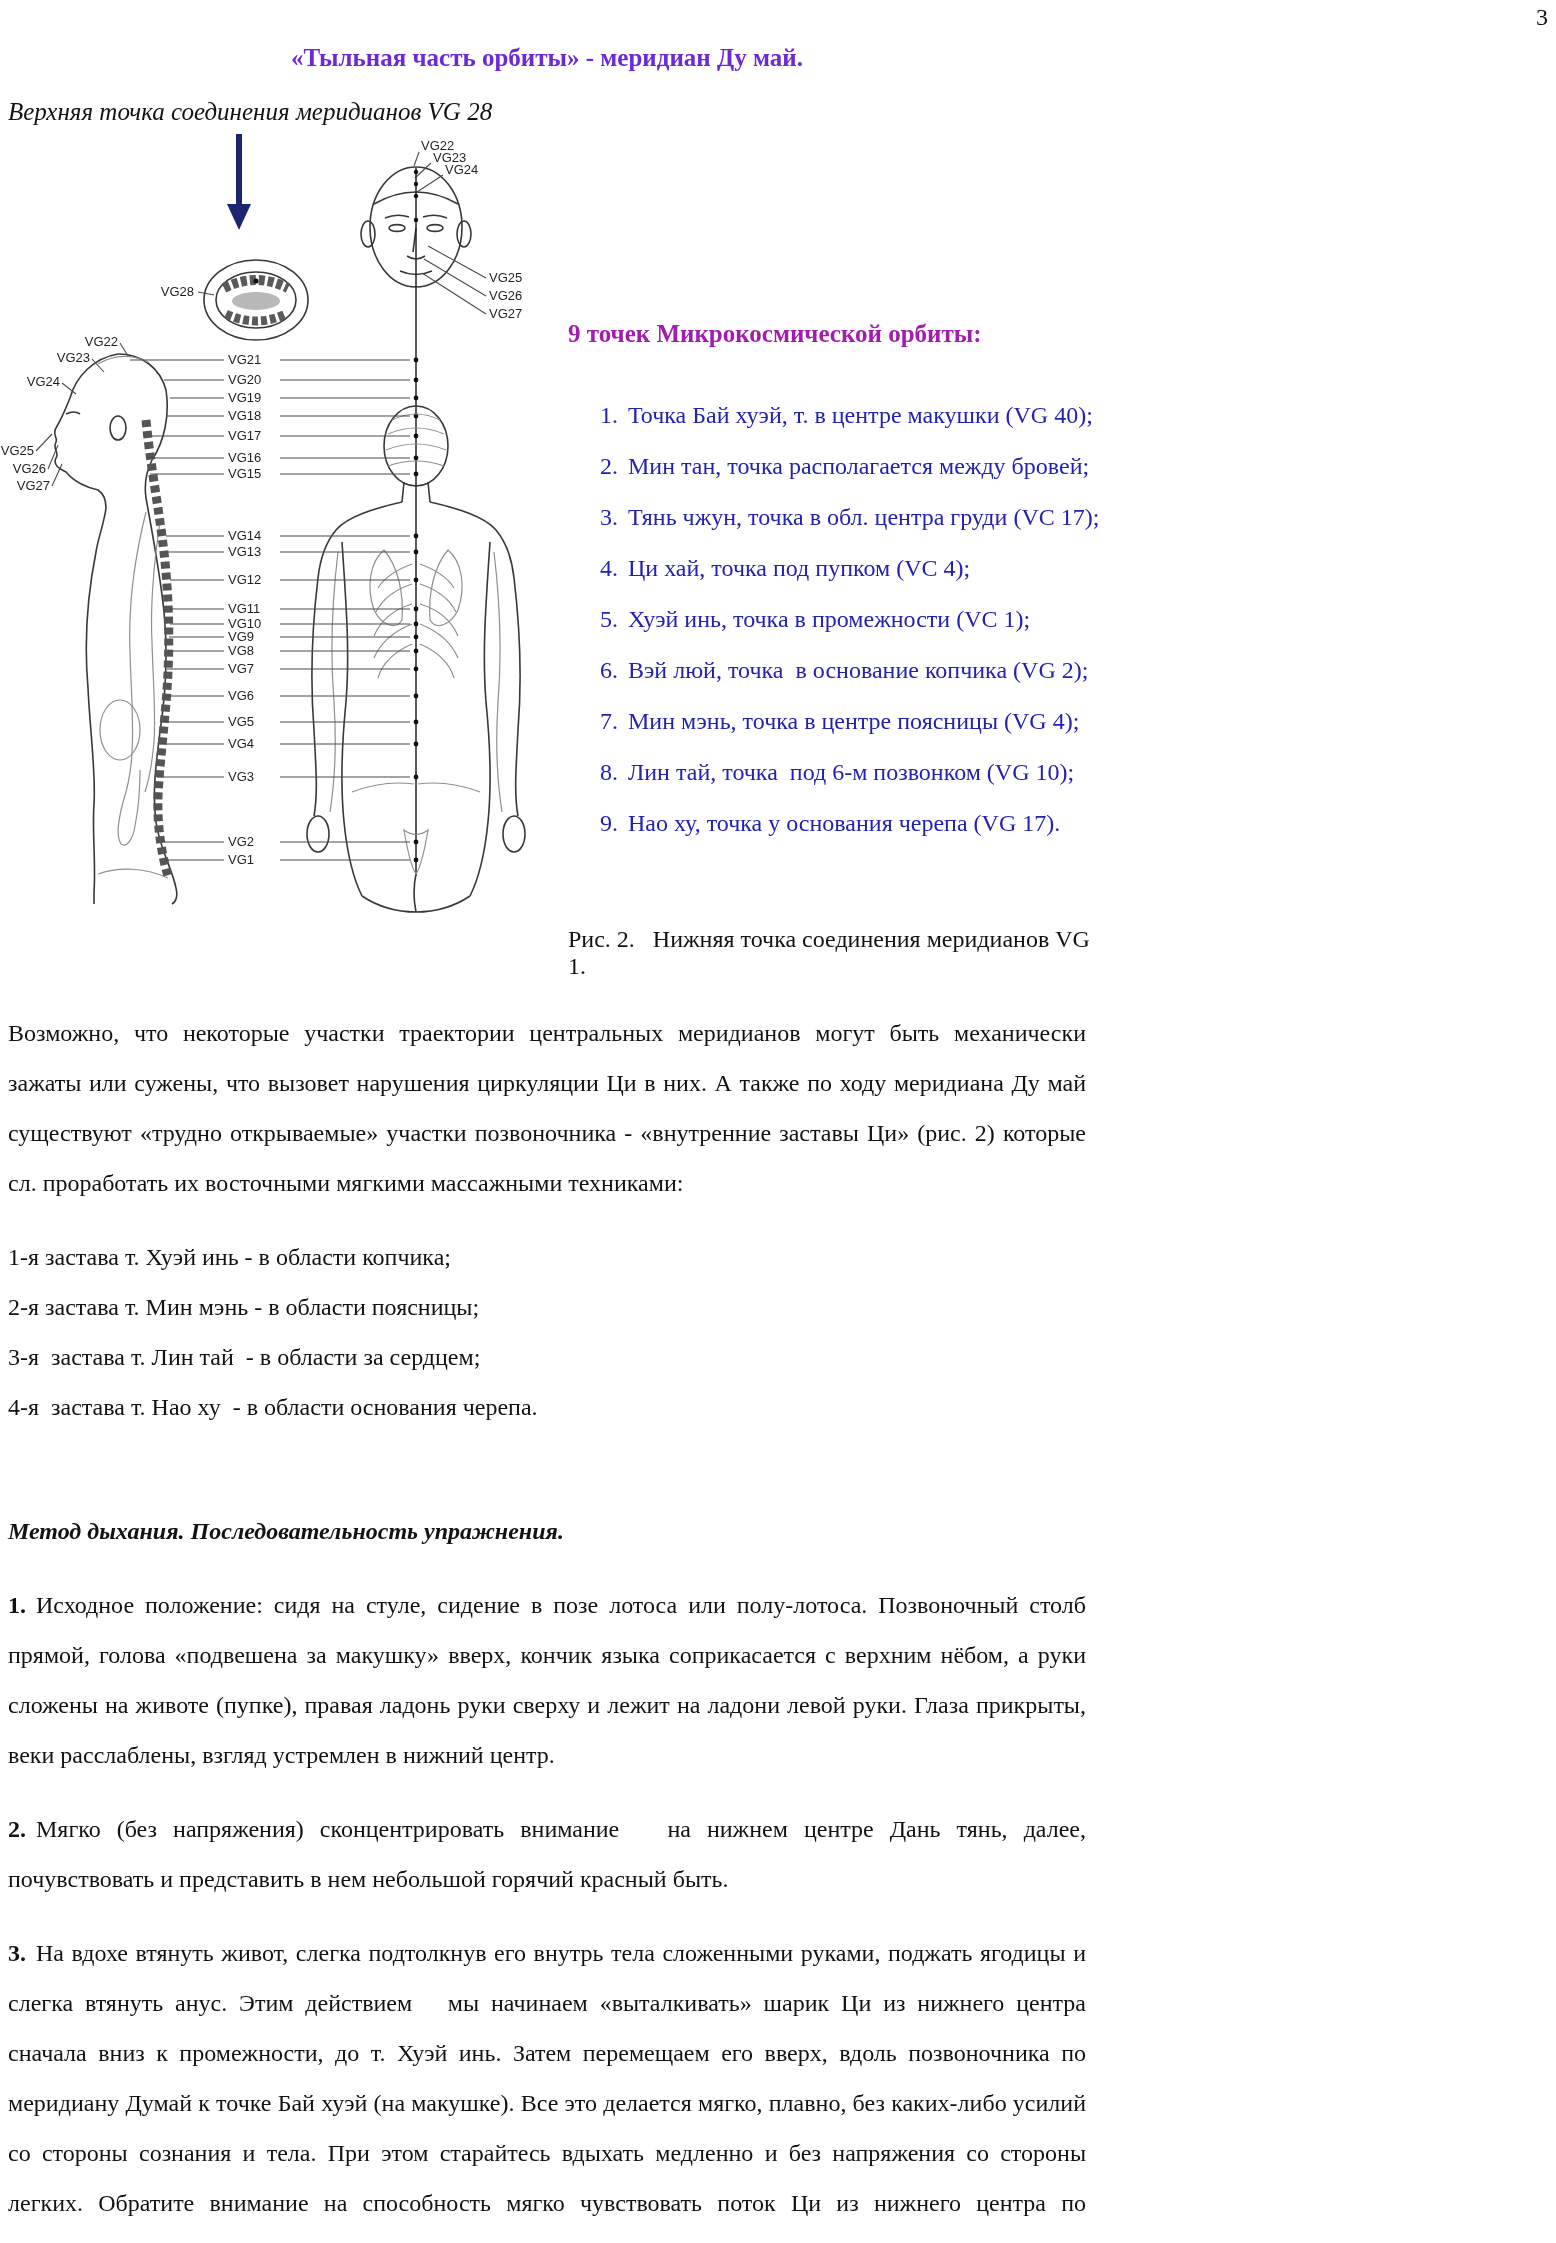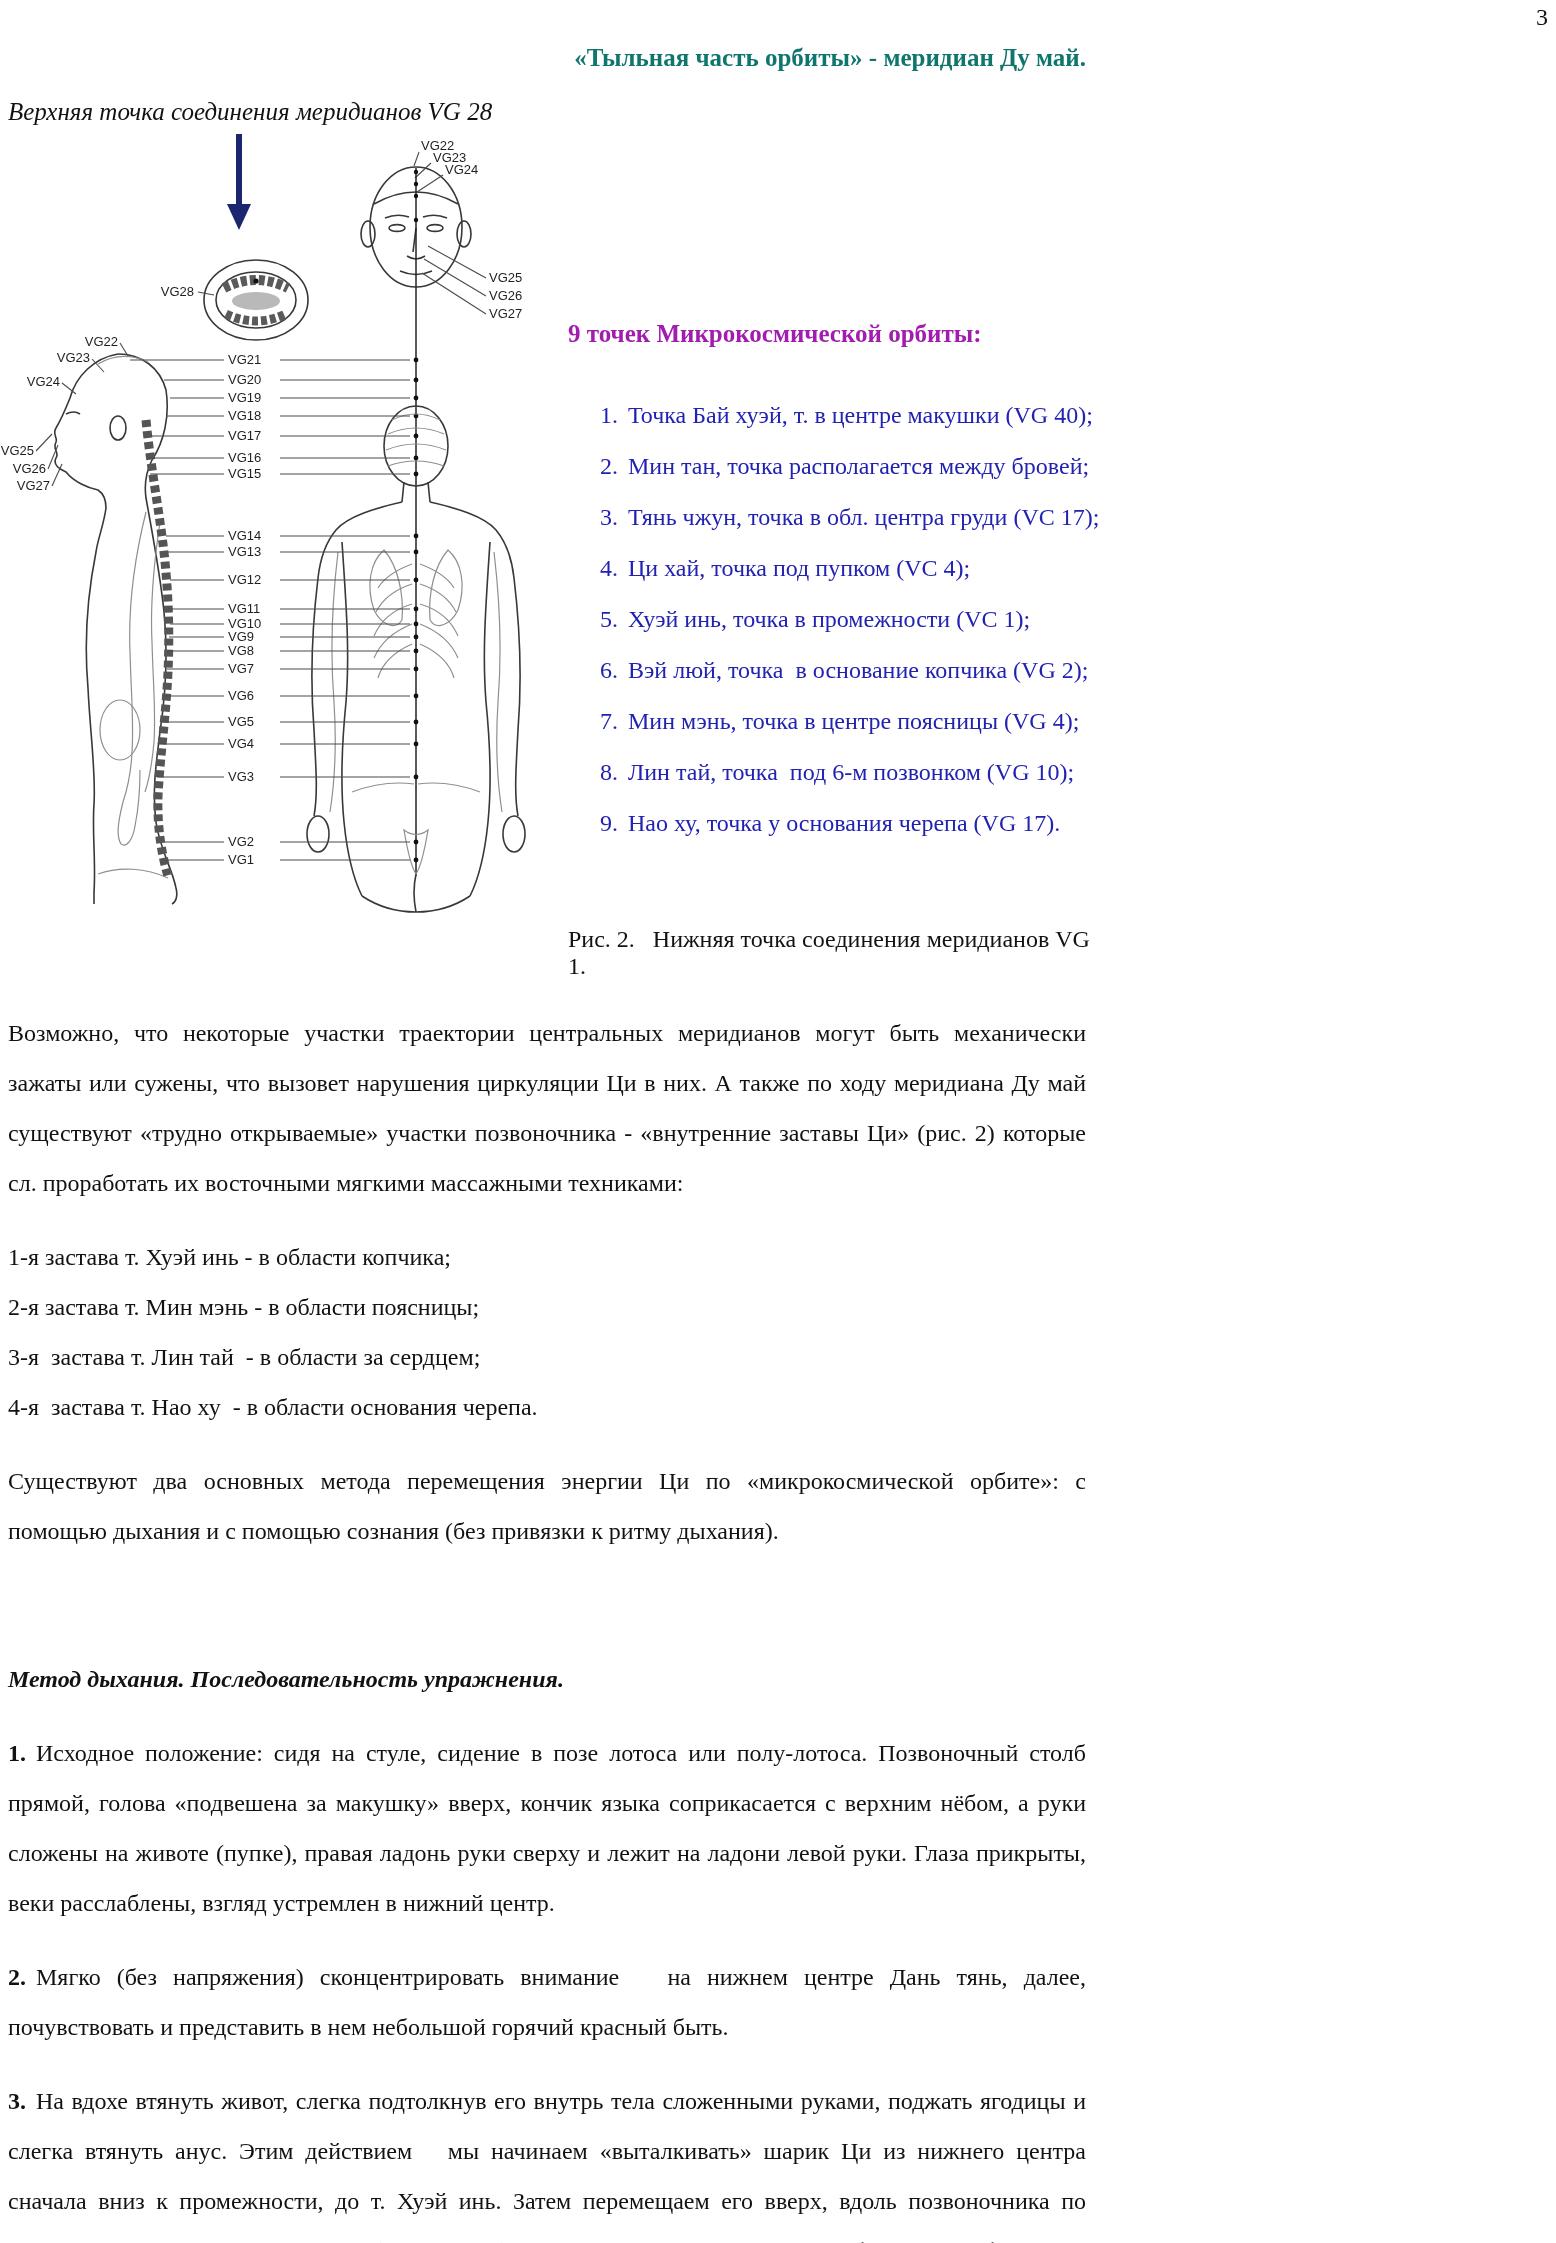--- a/index.html
+++ b/index.html
@@ -2,22 +2,22 @@
 <html><head>
 <meta charset="utf-8">
 <style>
   html, body { margin:0; padding:0; background:#ffffff; }
   .page {
     position:relative; width:1556px; height:2243px; background:#ffffff;
     font-family:"Liberation Serif", serif; color:#121212; overflow:hidden;
   }
   .page-number { position:absolute; top:4px; right:8px; font-size:24px; }
   .doc-title {
-    position:absolute; top:44px; left:8px; width:1078px; text-align:right;
-    font-weight:bold; font-size:25px; color:#0f766e;
+    position:absolute; top:44px; left:8px; width:1078px; text-align:center;
+    font-weight:bold; font-size:25px; color:#6d28d9;
   }
   .doc-subtitle { position:absolute; top:98px; left:8px; font-style:italic; font-size:25px; }
   .figure-svg { position:absolute; left:0; top:132px; }
 
   .orbit-block { position:absolute; left:568px; top:320px; width:620px; }
   .orbit-heading { font-size:25px; font-weight:bold; color:#a21caf; margin-bottom:42px; }
   .orbit-item { display:flex; font-size:24px; color:#2222b2; line-height:51px; padding-left:14px; white-space:pre; }
   .oli-num { width:36px; text-align:right; margin-right:10px; flex:none; }
 
   .fig-caption { position:absolute; left:568px; top:926px; width:540px; font-size:24px; white-space:pre-wrap; }
@@ -262,21 +262,20 @@
   </div>
 
   <div class="fig-caption">Рис. 2.   Нижняя точка соединения меридианов VG 1.</div>
 
   <div class="body-text">
     <p class="just">Возможно, что некоторые участки траектории центральных меридианов могут быть механически зажаты или сужены, что вызовет нарушения циркуляции Ци в них. А также по ходу меридиана Ду май существуют «трудно открываемые» участки позвоночника - «внутренние заставы Ци» (рис. 2) которые сл. проработать их восточными мягкими массажными техниками:</p>
     <div class="gate-line">1-я застава т. Хуэй инь - в области копчика;</div>
     <div class="gate-line">2-я застава т. Мин мэнь - в области поясницы;</div>
     <div class="gate-line">3-я  застава т. Лин тай  - в области за сердцем;</div>
     <div class="gate-line">4-я  застава т. Нао ху  - в области основания черепа.</div>
-    <p class="just">Существуют два основных метода перемещения энергии Ци по «микрокосмической орбите»: с помощью дыхания и с помощью сознания (без привязки к ритму дыхания).</p>
     <div class="spacer"></div>
     <p class="method-heading">Метод дыхания. Последовательность упражнения.</p>
     <p class="just"><b class="step-num">1.</b><span class="prewrap">Исходное положение: сидя на стуле, сидение в позе лотоса или полу-лотоса. Позвоночный столб прямой, голова «подвешена за макушку» вверх, кончик языка соприкасается с верхним нёбом, а руки сложены на животе (пупке), правая ладонь руки сверху и лежит на ладони левой руки. Глаза прикрыты, веки расслаблены, взгляд устремлен в нижний центр.</span></p>
     <p class="just"><b class="step-num">2.</b><span class="prewrap">Мягко (без напряжения) сконцентрировать внимание   на нижнем центре Дань тянь, далее, почувствовать и представить в нем небольшой горячий красный быть.</span></p>
     <p class="just"><b class="step-num">3.</b><span class="prewrap">На вдохе втянуть живот, слегка подтолкнув его внутрь тела сложенными руками, поджать ягодицы и слегка втянуть анус. Этим действием   мы начинаем «выталкивать» шарик Ци из нижнего центра сначала вниз к промежности, до т. Хуэй инь. Затем перемещаем его вверх, вдоль позвоночника по меридиану Думай к точке Бай хуэй (на макушке). Все это делается мягко, плавно, без каких-либо усилий со стороны сознания и тела. При этом старайтесь вдыхать медленно и без напряжения со стороны легких. Обратите внимание на способность мягко чувствовать поток Ци из нижнего центра по позвоночнику вверх.</span></p>
   </div>
 
 </div>
 
 </body></html>

